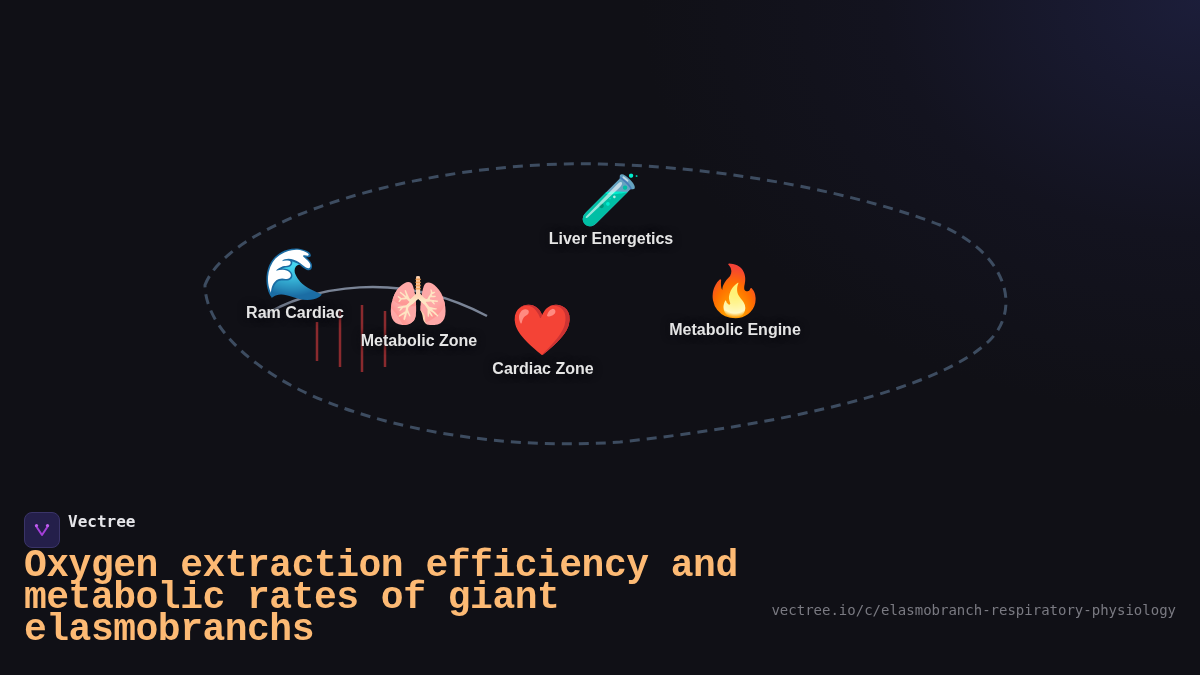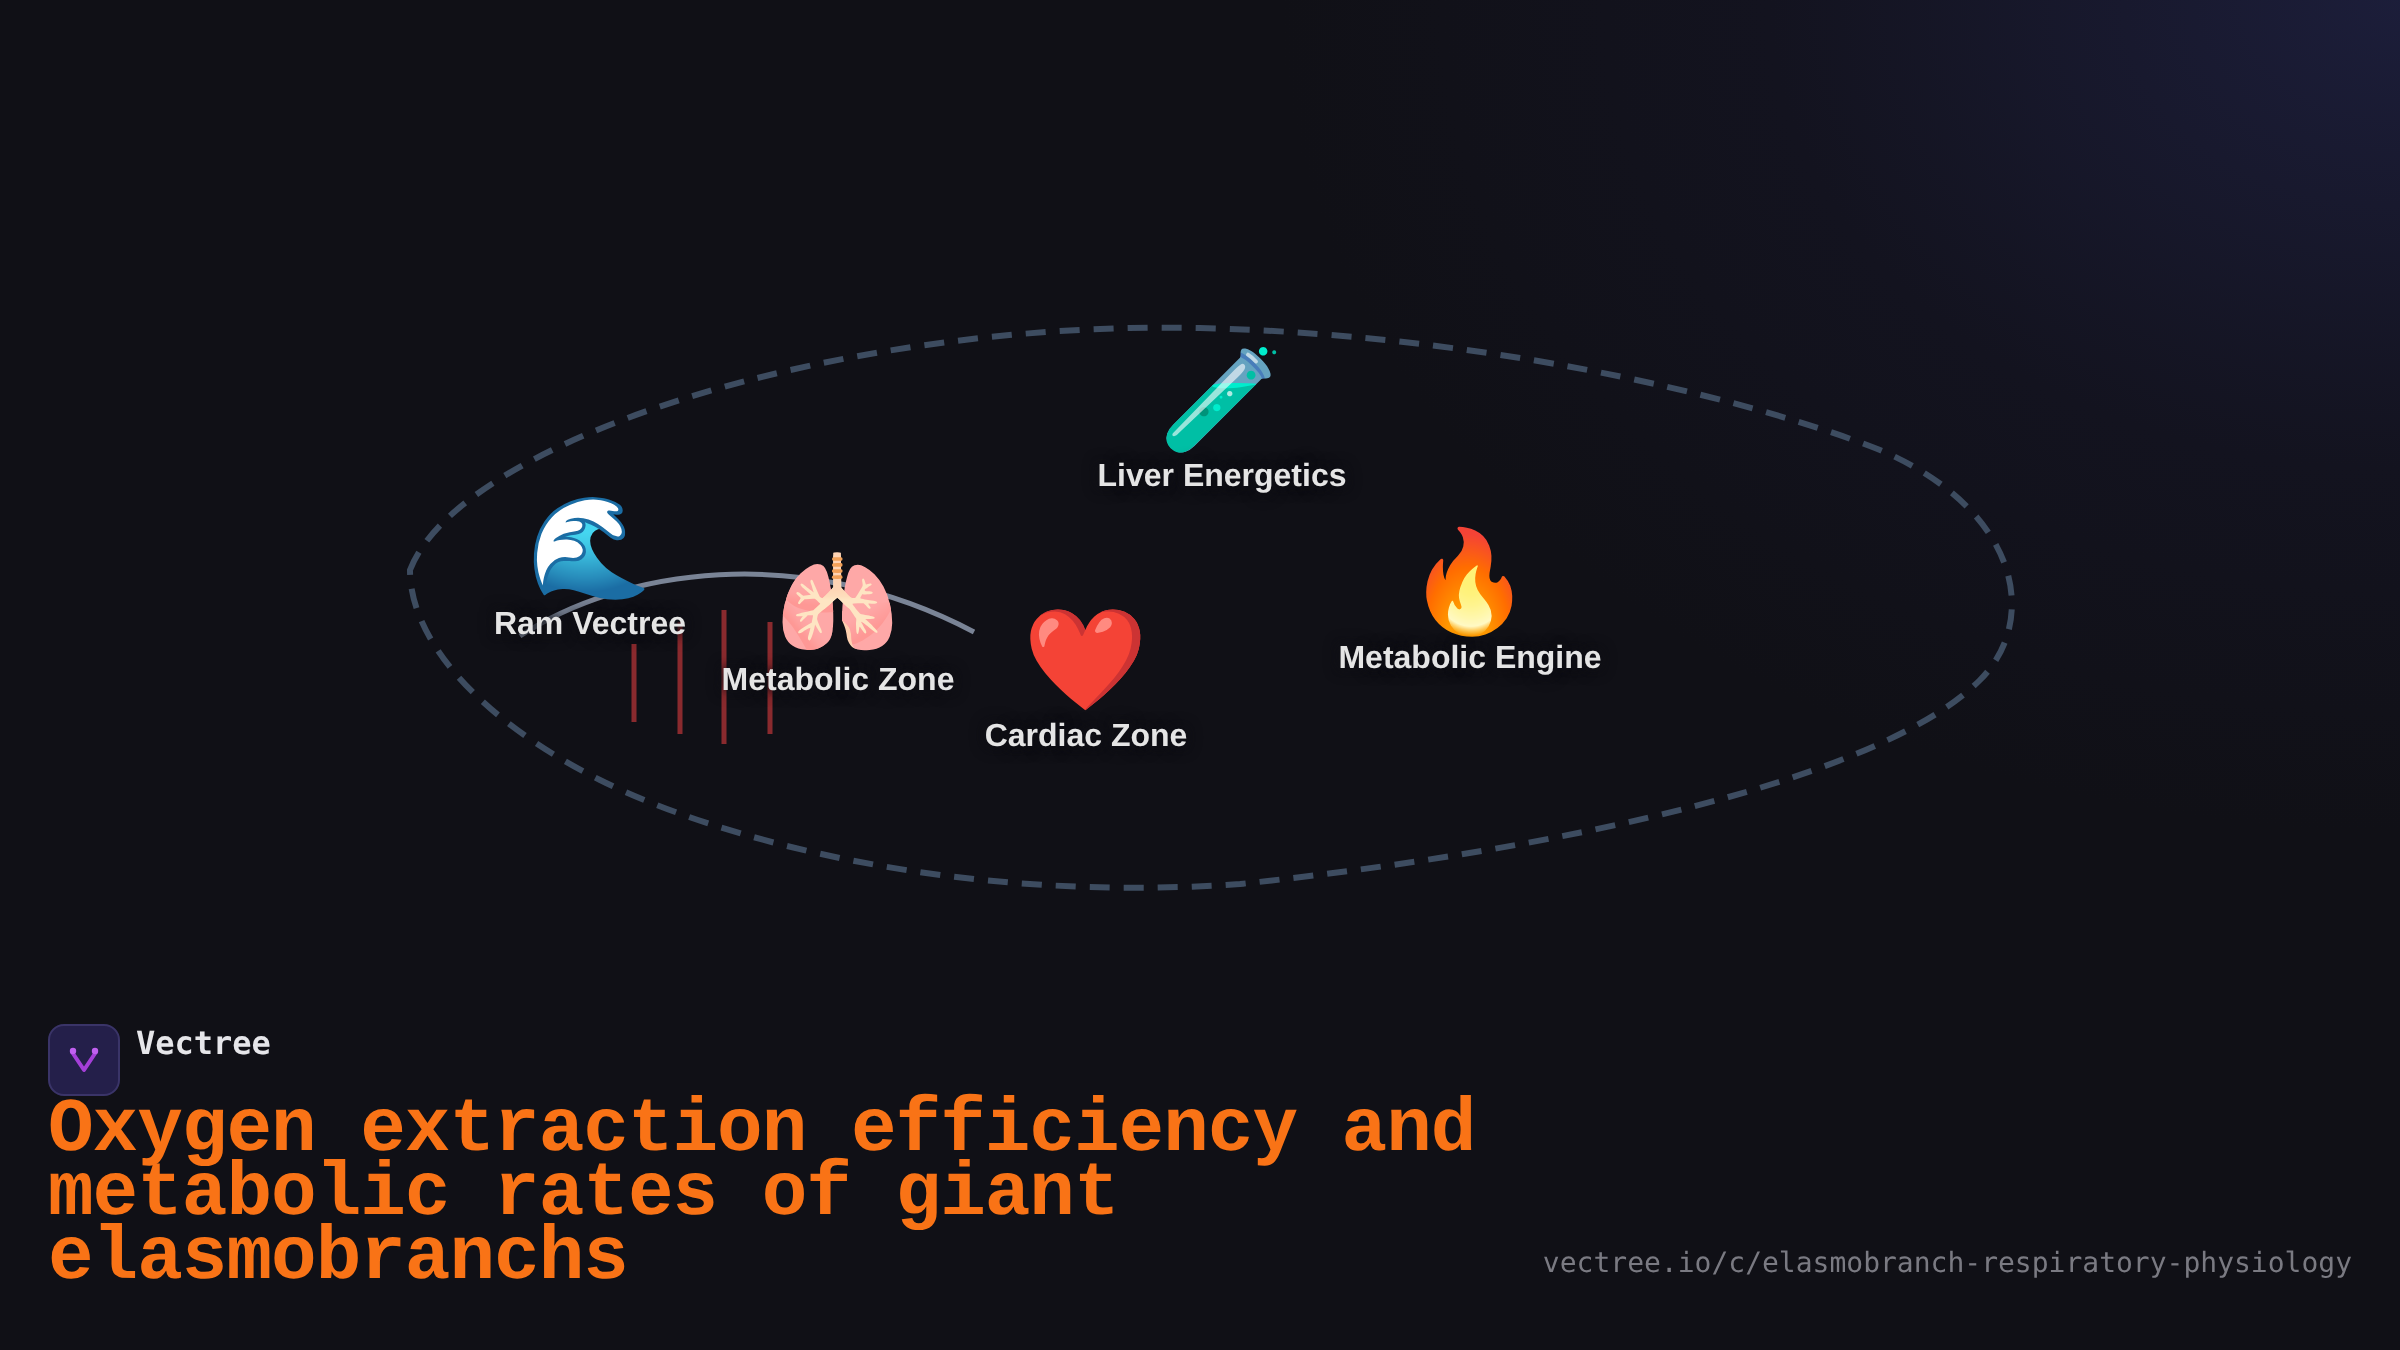--- a/index.html
+++ b/index.html
@@ -34,25 +34,25 @@
     .brand-logo {
       width: 34px; height: 34px; border-radius: 8px;
       background: #241f4a; border: 1px solid #3a3468;
       display: flex; align-items: center; justify-content: center;
     }
     .brand-name {
       color: #e6e6ea; font-family: "DejaVu Sans Mono", monospace; font-weight: bold; font-size: 16px;
     }
     .title {
       position: absolute; left: 24px; top: 550px; width: 760px; margin: 0;
-      color: #f97316; font-family: "Liberation Mono", monospace; font-weight: bold;
+      color: #fdba74; font-family: "Liberation Mono", monospace; font-weight: bold;
       font-size: 38px; line-height: 32px; letter-spacing: -0.5px;
     }
     .url {
-      position: absolute; right: 24px; top: 624px;
+      position: absolute; right: 24px; top: 602px;
       color: #7a7a82; font-family: "DejaVu Sans Mono", monospace; font-size: 14px;
     }
   </style>
 </head>
 <body>
 
 <div class="bg-glow"></div>
 
 <svg class="diagram" width="1200" height="675">
 
@@ -63,21 +63,21 @@
   <g stroke="#8a2a2e" stroke-width="2.5">
     <line x1="317" y1="322" x2="317" y2="361"></line>
     <line x1="340" y1="311" x2="340" y2="367"></line>
     <line x1="362" y1="305" x2="362" y2="372"></line>
     <line x1="385" y1="311" x2="385" y2="367"></line>
   </g>
 </svg>
 
 <div class="node" style="left:295px; top:246px;">
   <span class="emoji">🌊</span>
-  <span class="label">Ram Vectree</span>
+  <span class="label">Ram Cardiac</span>
 </div>
 
 <div class="node" style="left:419px; top:274px;">
   <span class="emoji">🫁</span>
   <span class="label">Metabolic Zone</span>
 </div>
 
 <div class="node" style="left:543px; top:302px;">
   <span class="emoji">❤️</span>
   <span class="label">Cardiac Zone</span>

